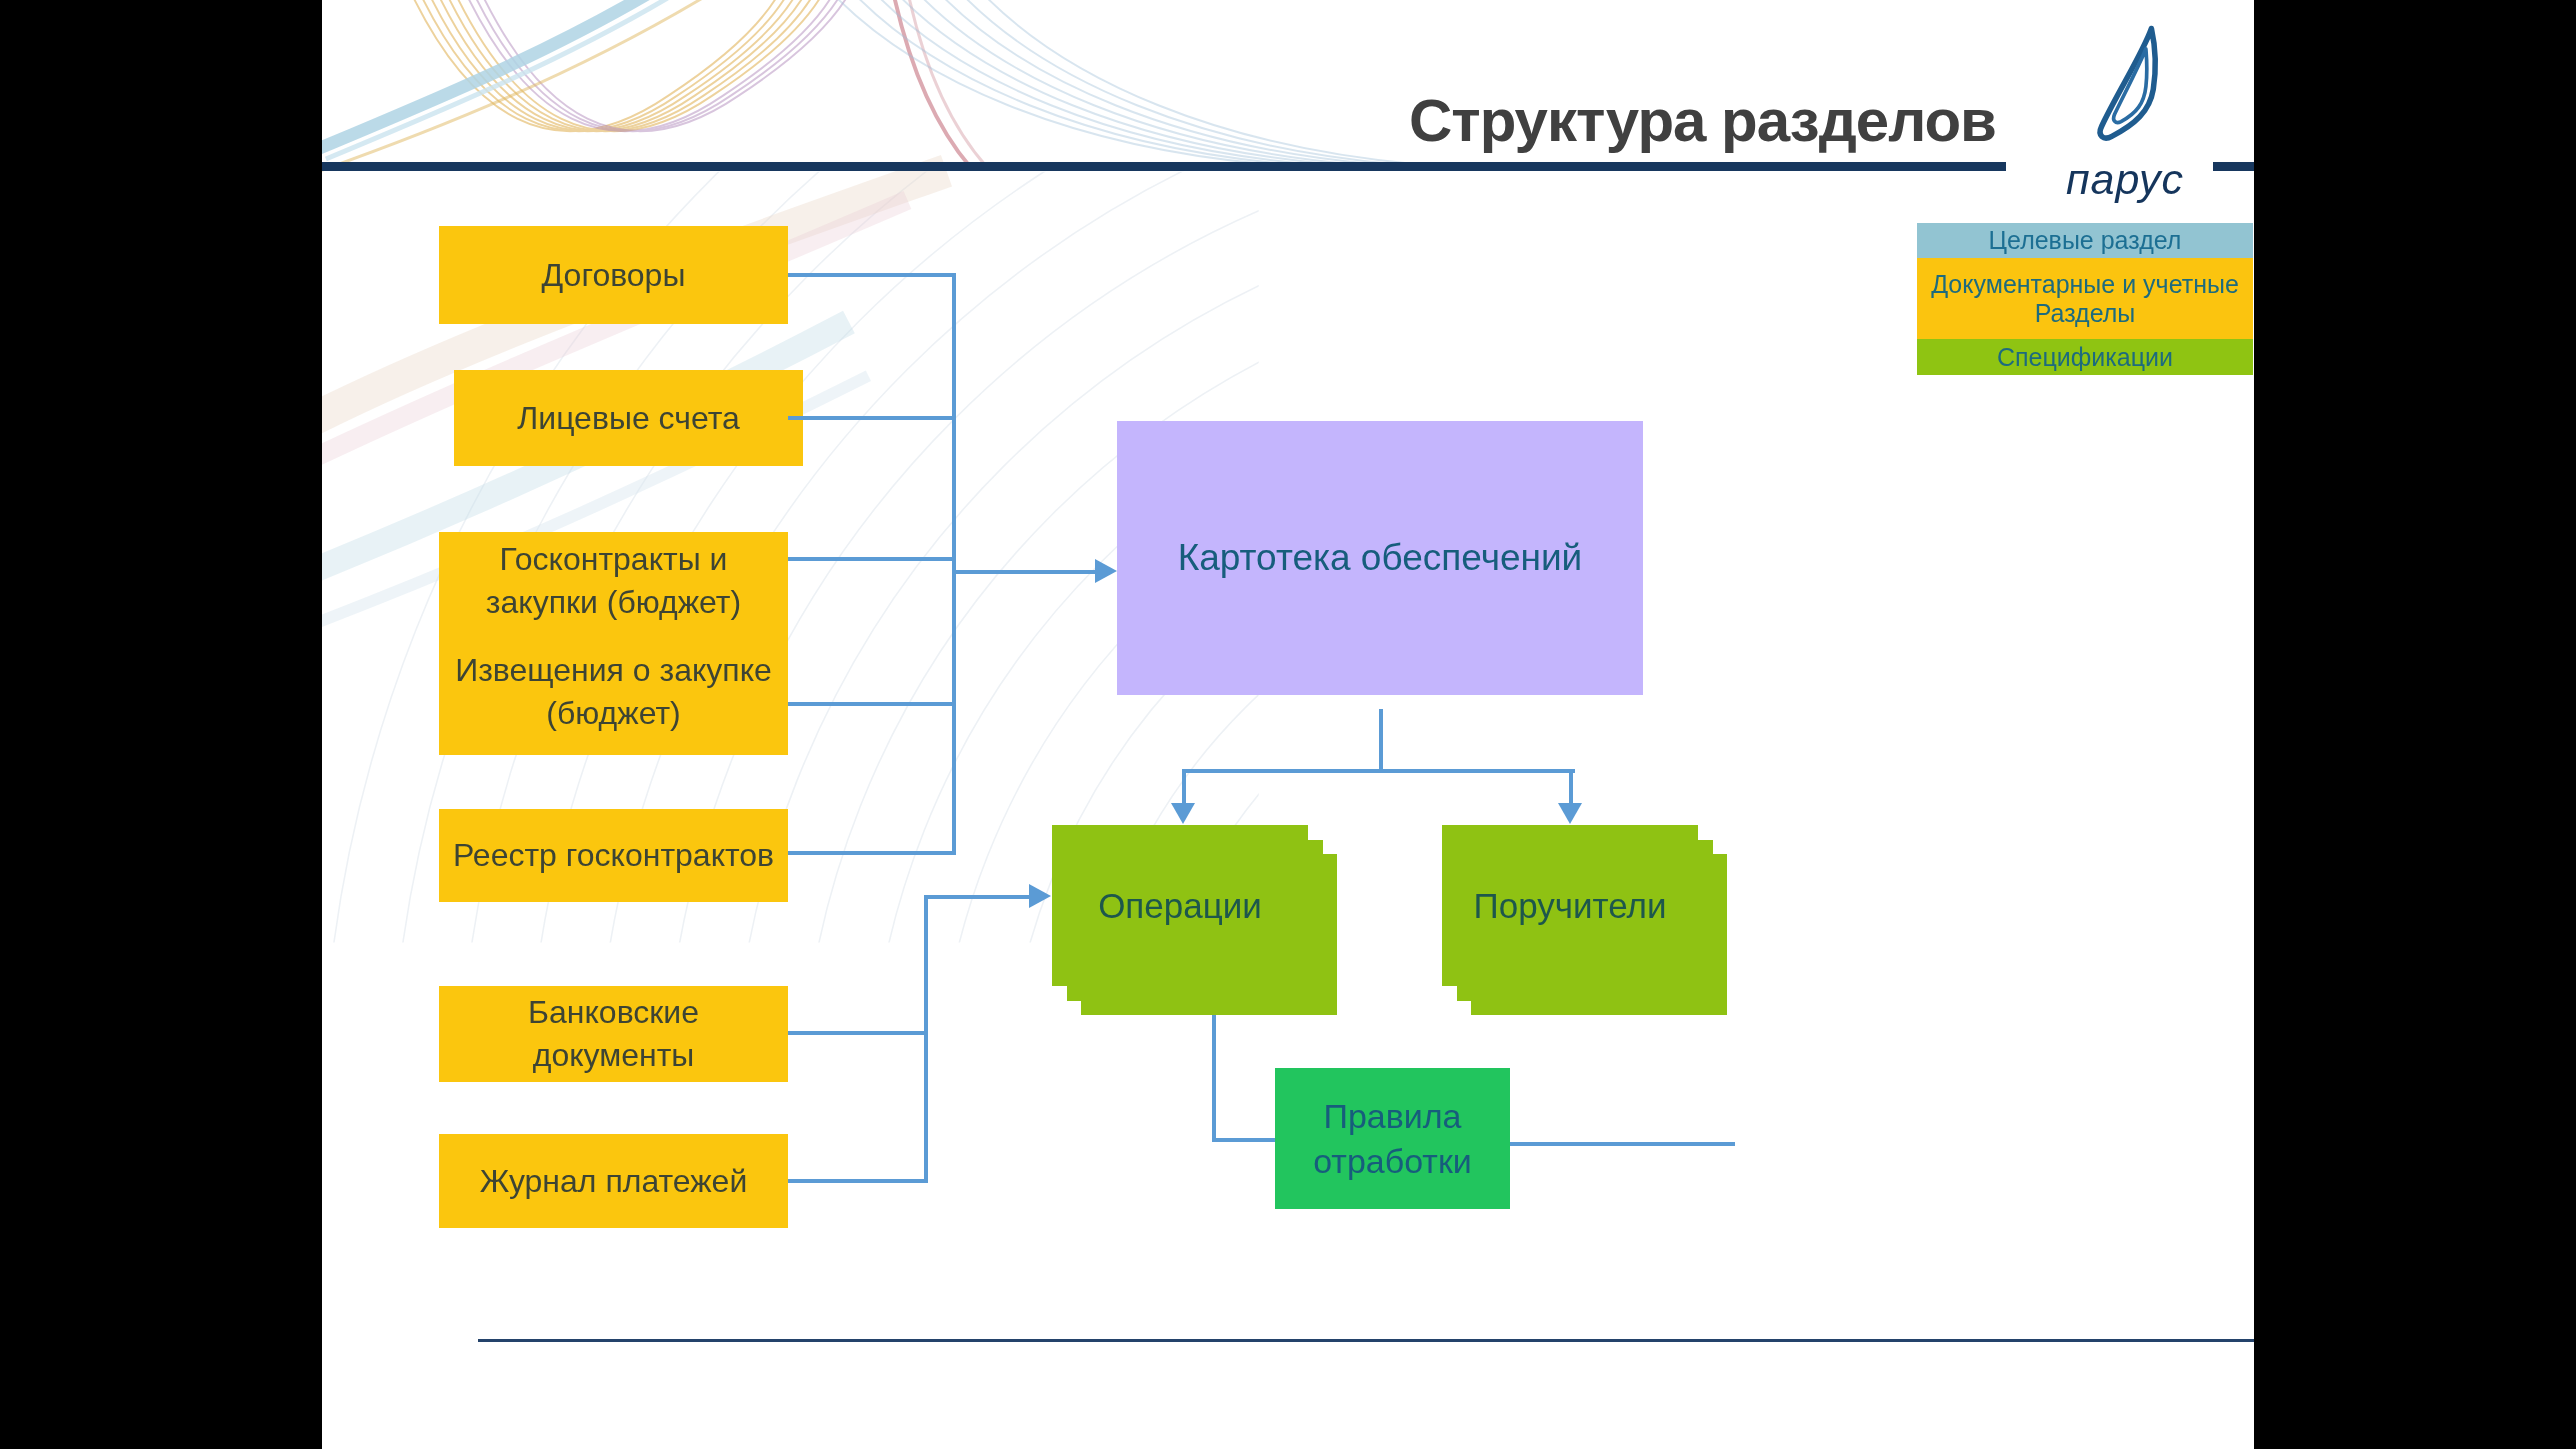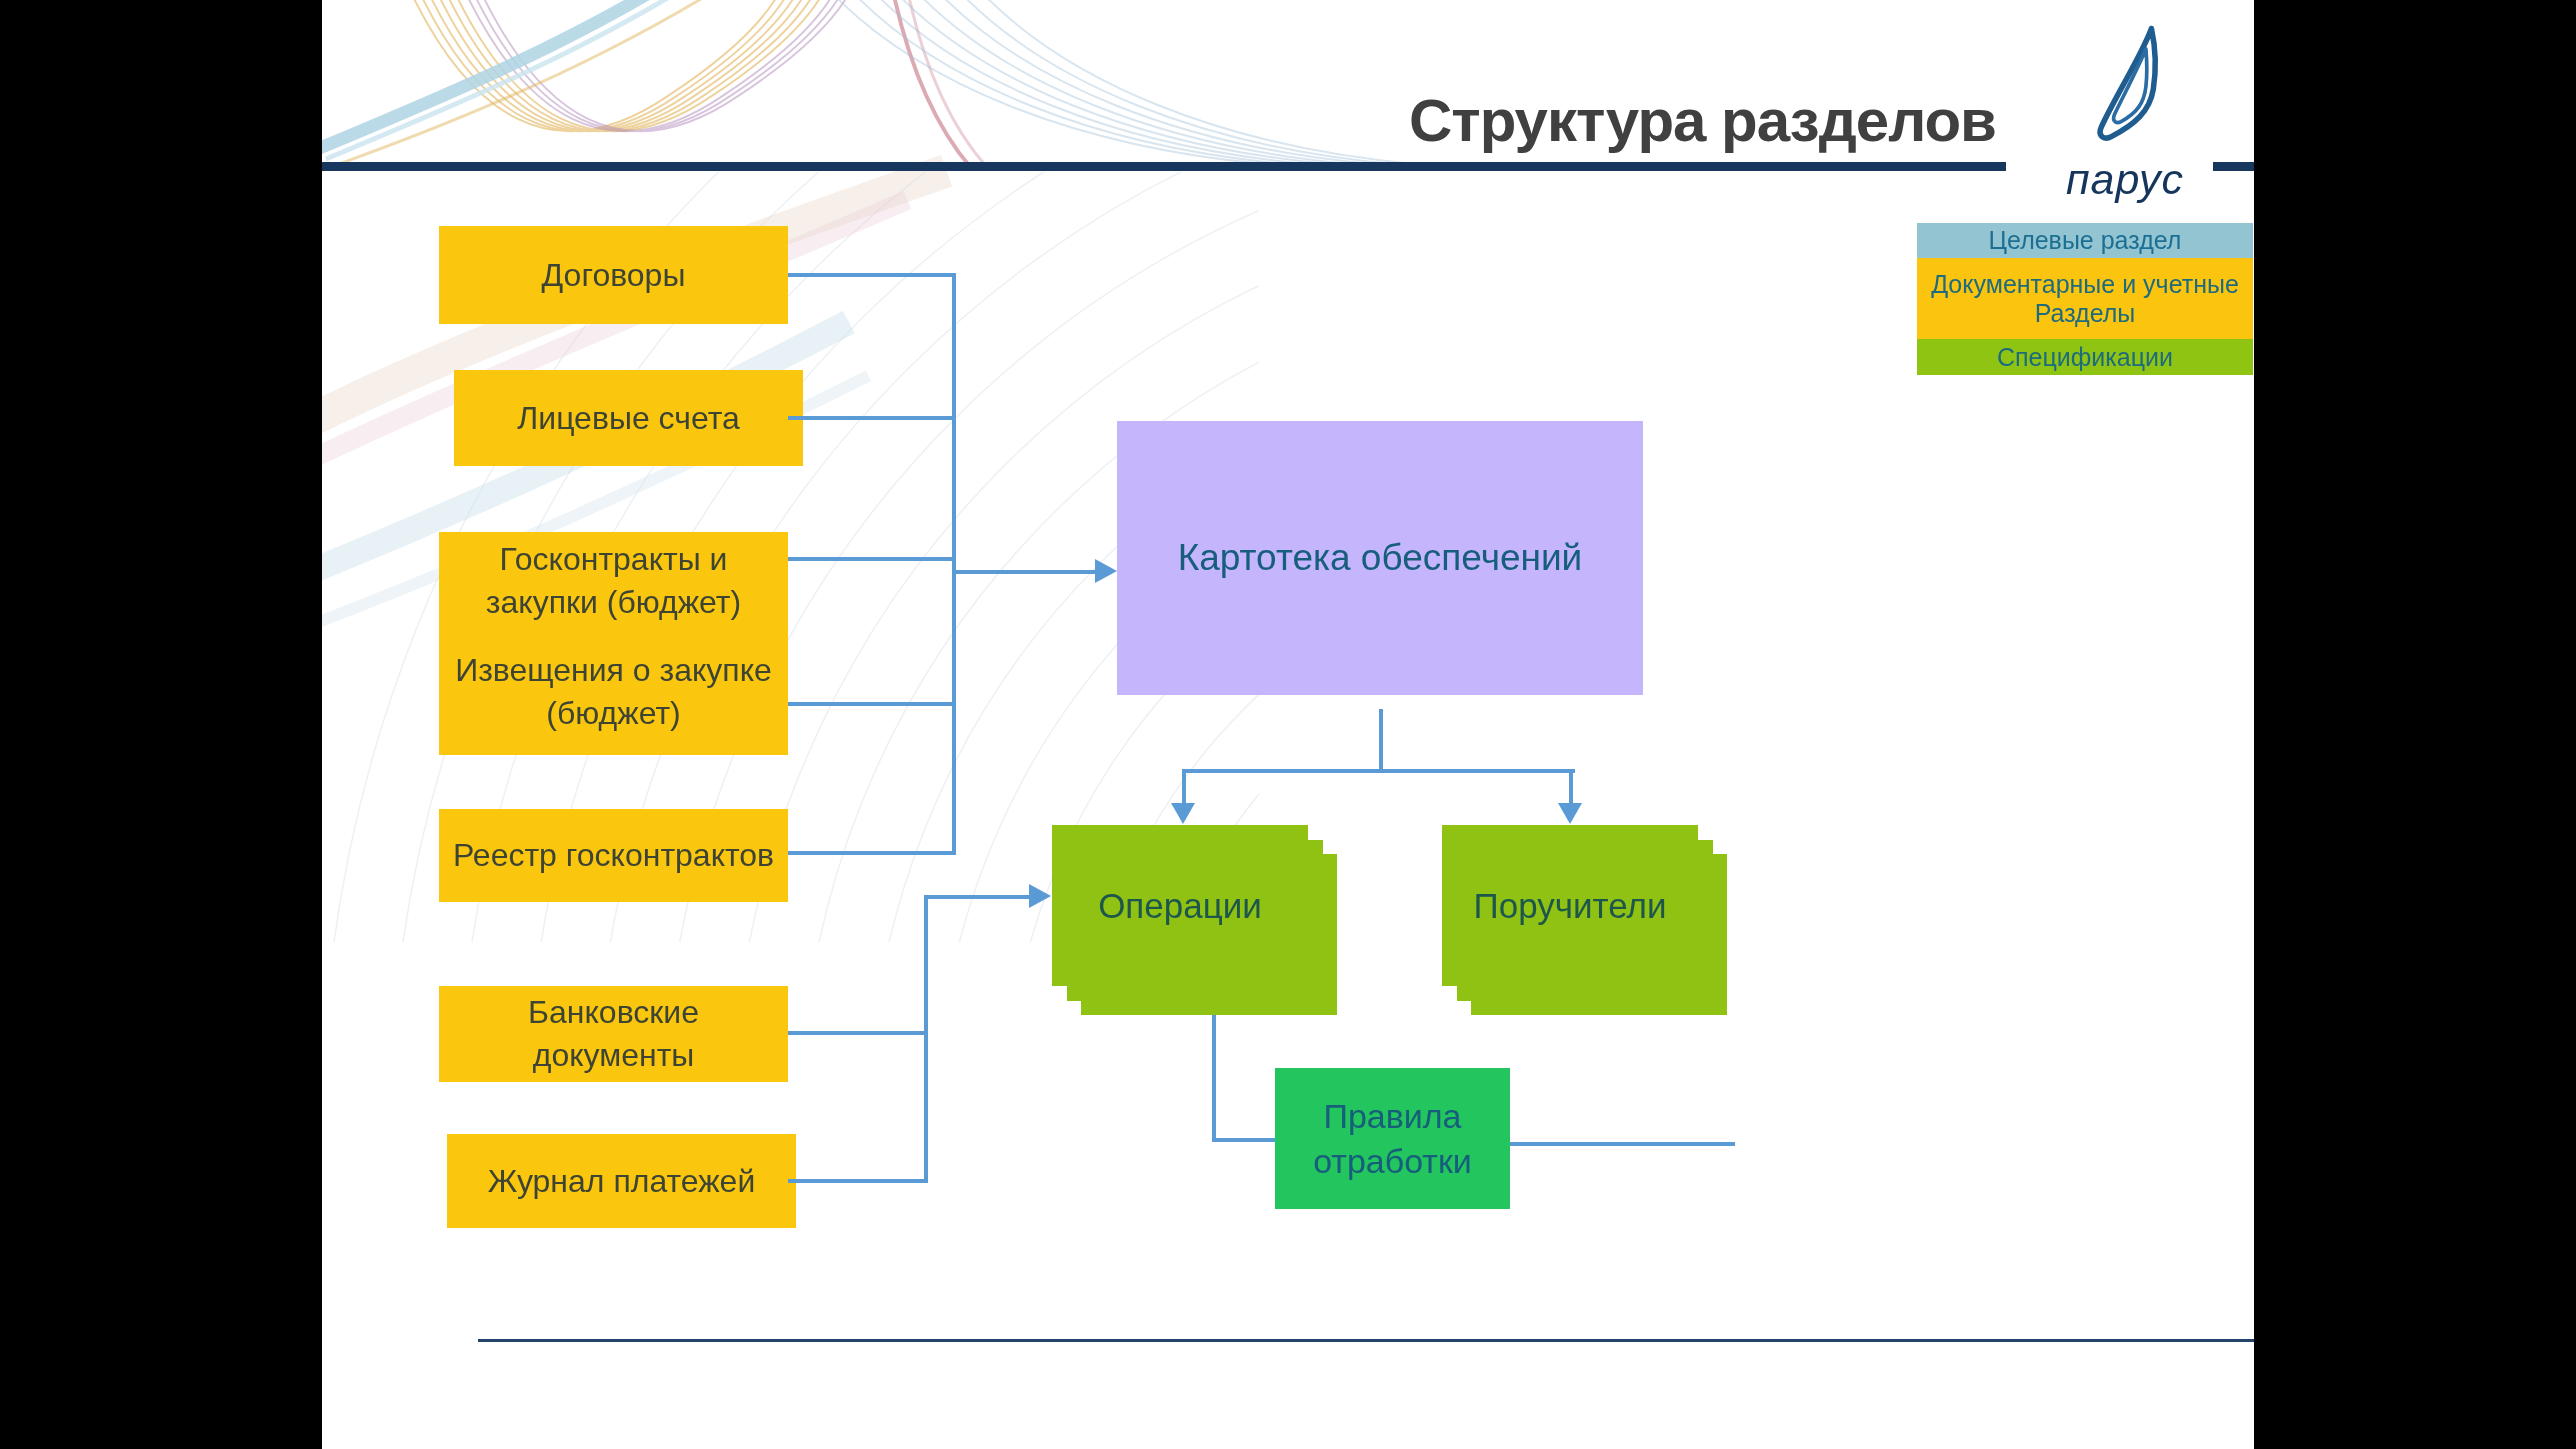--- a/index.html
+++ b/index.html
@@ -140,21 +140,21 @@
       <div class="lrow lrow-orange">Документарные и учетные Разделы</div>
       <div class="lrow lrow-green">Спецификации</div>
     </div>
 
     <div class="obox" style="top:226px;height:98px;">Договоры</div>
     <div class="obox" style="top:370px;height:96px;margin-left:15px;">Лицевые счета</div>
     <div class="obox" style="top:532px;height:97px;">Госконтракты и закупки (бюджет)</div>
     <div class="obox" style="top:628px;height:127px;">Извещения о закупке (бюджет)</div>
     <div class="obox" style="top:809px;height:93px;">Реестр госконтрактов</div>
     <div class="obox" style="top:986px;height:96px;">Банковские документы</div>
-    <div class="obox" style="top:1134px;height:94px;margin-left:8px;">Журнал платежей</div>
+    <div class="obox" style="top:1134px;height:94px;">Журнал платежей</div>
 
     <div class="tbox">Картотека обеспечений</div>
 
     <div class="stack" style="left:730px;">
       <div class="face">Операции</div>
     </div>
     <div class="stack" style="left:1120px;">
       <div class="face">Поручители</div>
     </div>
 

